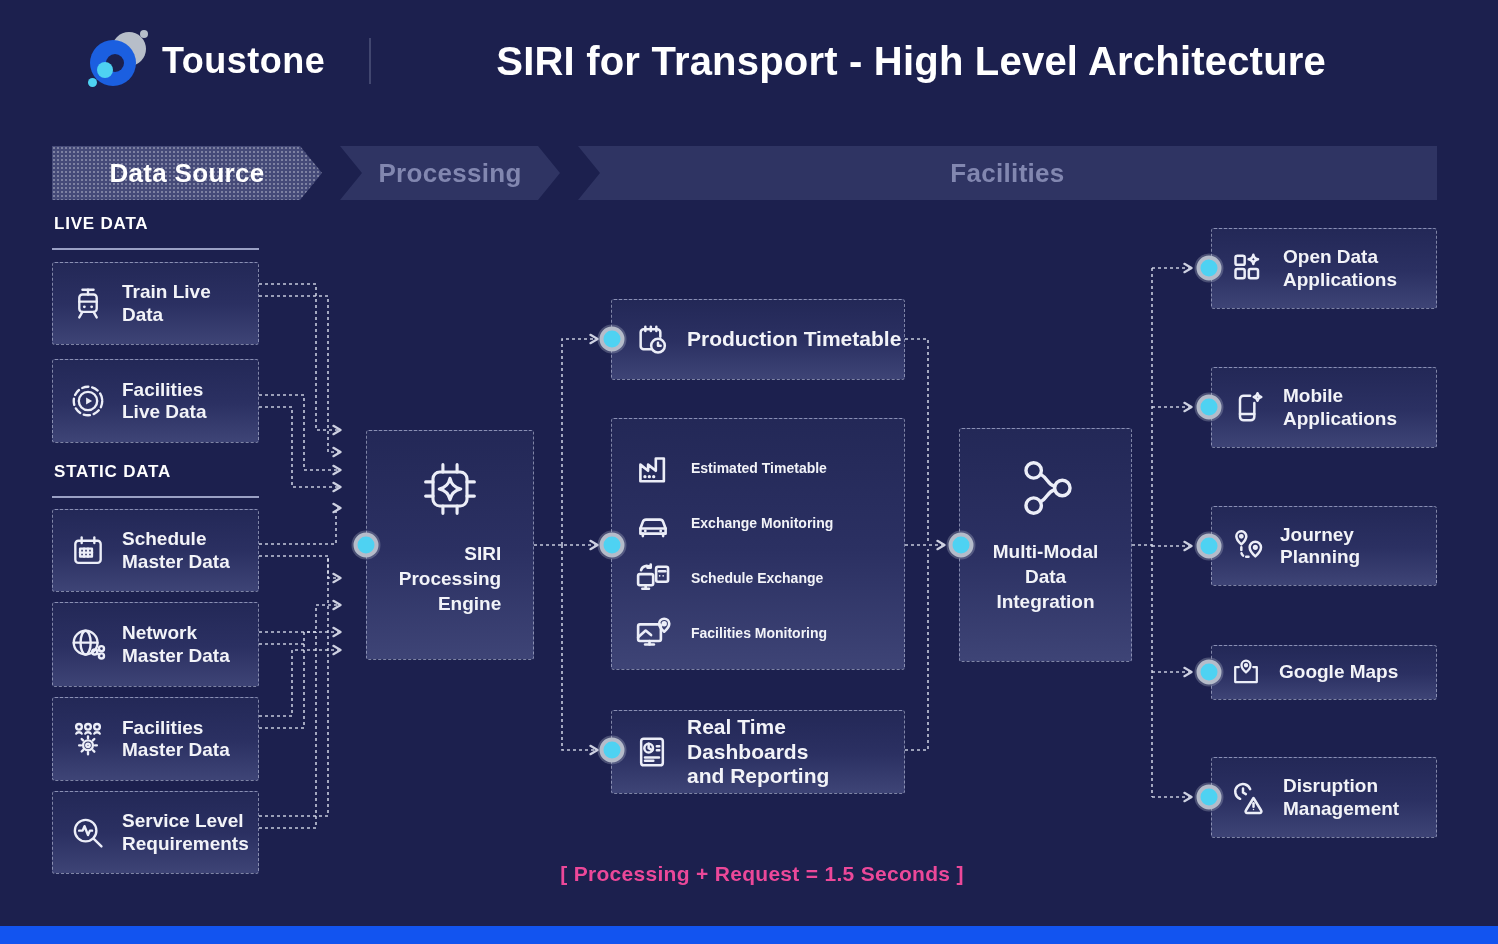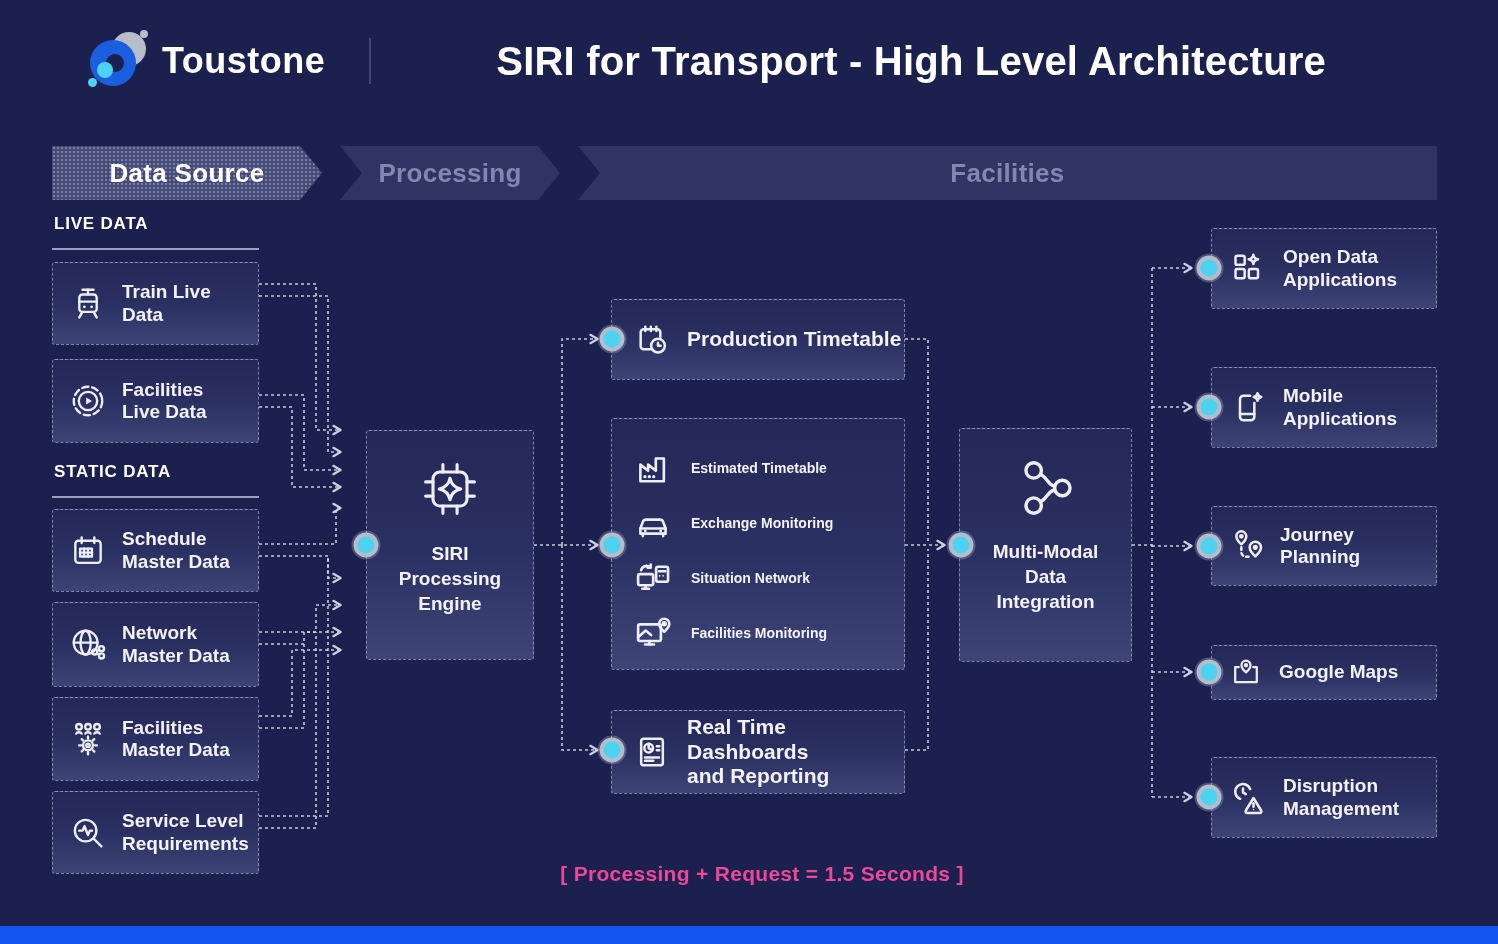--- a/index.html
+++ b/index.html
@@ -183,21 +183,21 @@
   </div>
 
   <div class="box center-box" style="left:366px;top:430px;width:168px;height:230px;">
     <span class="icon" style="margin-top:24px;">
       <svg width="68" height="68" viewBox="0 0 24 24" fill="none" stroke="currentColor" stroke-width="1.1" stroke-linecap="round" stroke-linejoin="round">
         <rect x="6" y="6" width="12" height="12" rx="2.4"></rect>
         <path d="M9.5 6 V3.4 M14.5 6 V3.4 M9.5 20.6 V18 M14.5 20.6 V18 M6 9.5 H3.4 M6 14.5 H3.4 M20.6 9.5 H18 M20.6 14.5 H18"></path>
         <path d="M12 8.2 C12.45 10.4 13.6 11.55 15.8 12 C13.6 12.45 12.45 13.6 12 15.8 C11.55 13.6 10.4 12.45 8.2 12 C10.4 11.55 11.55 10.4 12 8.2 Z"></path>
       </svg>
     </span>
-    <span class="label" style="margin-top:18px;">SIRI
+    <span class="label" style="margin-top:18px;text-align:right;">SIRI
 Processing
 Engine</span>
   </div>
 
   <div class="box row-box mid-box" style="left:611px;top:299px;width:294px;height:81px;">
     <span class="icon">
       <svg width="40" height="40" viewBox="0 0 24 24" fill="none" stroke="currentColor" stroke-width="1.5" stroke-linecap="round" stroke-linejoin="round">
         <path d="M11.5 17.5 H7 a1.8 1.8 0 0 1 -1.8 -1.8 V7.3 A1.8 1.8 0 0 1 7 5.5 h8.2 a1.8 1.8 0 0 1 1.8 1.8 V10"></path>
         <path d="M8 4 v2.6 M11.3 4 v2.6 M14.6 4 v2.6"></path>
         <circle cx="15.6" cy="15.4" r="4.1"></circle>
@@ -236,21 +236,21 @@
           <path d="M5.2 7 a3.1 3.1 0 0 1 5.2 -1.6 M10.7 3.7 v1.8 h-1.8"></path>
           <rect x="3.5" y="9.2" width="8.6" height="6.4" rx="1"></rect>
           <line x1="7.8" y1="15.6" x2="7.8" y2="17.6"></line>
             <line x1="5.9" y1="17.6" x2="9.7" y2="17.6"></line>
           <rect x="13.8" y="5" width="6.8" height="8.6" rx="1"></rect>
           <line x1="15.5" y1="7.6" x2="19" y2="7.6"></line>
           <circle cx="15.8" cy="10.2" r=".5" fill="currentColor" stroke="none"></circle>
             <circle cx="17.8" cy="10.2" r=".5" fill="currentColor" stroke="none"></circle>
         </svg>
       </span>
-      <span class="label">Situation Network</span>
+      <span class="label">Schedule Exchange</span>
     </div>
     <div class="grp-row">
       <span class="icon">
         <svg width="42" height="42" viewBox="0 0 24 24" fill="none" stroke="currentColor" stroke-width="1.5" stroke-linecap="round" stroke-linejoin="round">
           <rect x="3.5" y="6.5" width="13" height="9.5" rx="1"></rect>
           <line x1="10" y1="16" x2="10" y2="18"></line>
             <line x1="7.5" y1="18" x2="12.5" y2="18"></line>
           <path d="M3.5 13.8 l4.3 -3.8 3.1 2.6"></path>
           <path d="M18.4 3.3 a2.9 2.9 0 0 1 2.9 2.9 c0 2.1 -2.9 4.5 -2.9 4.5 s-2.9 -2.4 -2.9 -4.5 a2.9 2.9 0 0 1 2.9 -2.9 Z"></path>
           <circle cx="18.4" cy="6.1" r=".8"></circle>

